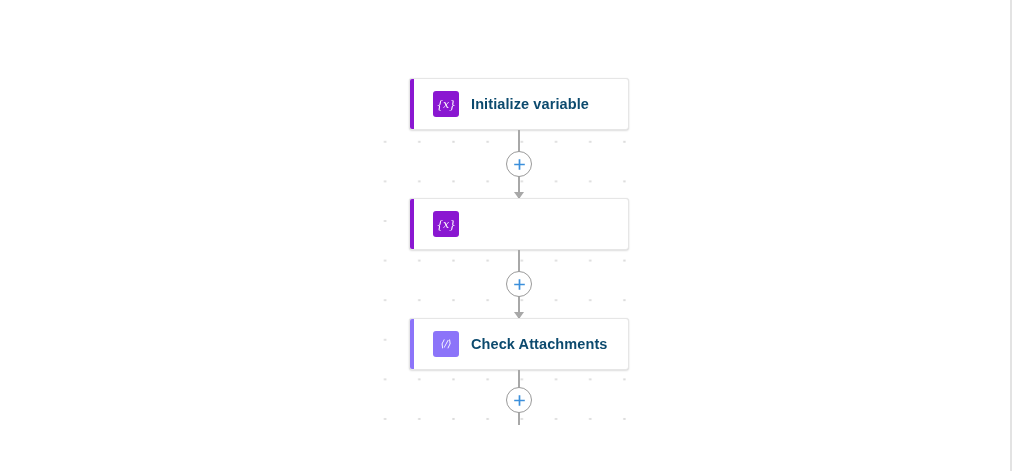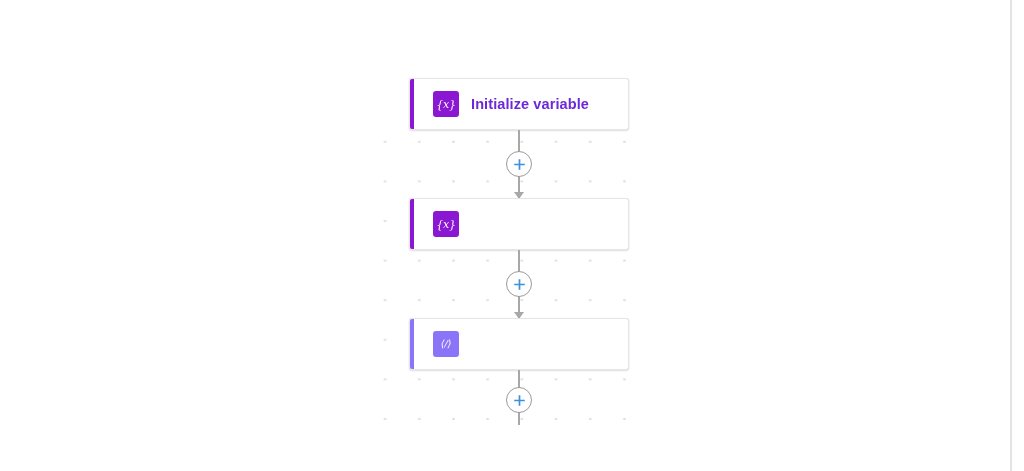--- a/index.html
+++ b/index.html
@@ -98,21 +98,21 @@
     font-family: "DejaVu Serif", serif;
     font-style: italic;
     font-size: 11px;
     letter-spacing: -0.3px;
     line-height: 1;
   }
   .node-title {
     margin-left: 12px;
     font-size: 14.5px;
     font-weight: 600;
-    color: #6d28d9;
+    color: #0c4a6e;
     white-space: nowrap;
     letter-spacing: 0.1px;
   }
 
   
   .connector {
     position: relative;
     width: 220px;
     height: 68px;
   }
@@ -195,20 +195,21 @@
       <span class="conn-plus">
         <svg width="13" height="13" viewBox="0 0 13 13" aria-hidden="true">
           <path d="M6.5 1.2 V11.8 M1.2 6.5 H11.8" stroke="#3b8fdb" stroke-width="1.7" stroke-linecap="butt" fill="none"></path>
         </svg>
       </span>
     </div>
 
     <div class="node-card">
       <span class="node-accent" style="background:#8c74f9"></span>
       <span class="node-icon" style="background:#8c74f9;font-size:10px">⟨/⟩</span>
+      <span class="node-title">Check Attachments</span>
     </div>
 
     <div class="connector last">
       <span class="conn-line"></span>
       <span class="conn-plus">
         <svg width="13" height="13" viewBox="0 0 13 13" aria-hidden="true">
           <path d="M6.5 1.2 V11.8 M1.2 6.5 H11.8" stroke="#3b8fdb" stroke-width="1.7" stroke-linecap="butt" fill="none"></path>
         </svg>
       </span>
     </div>

